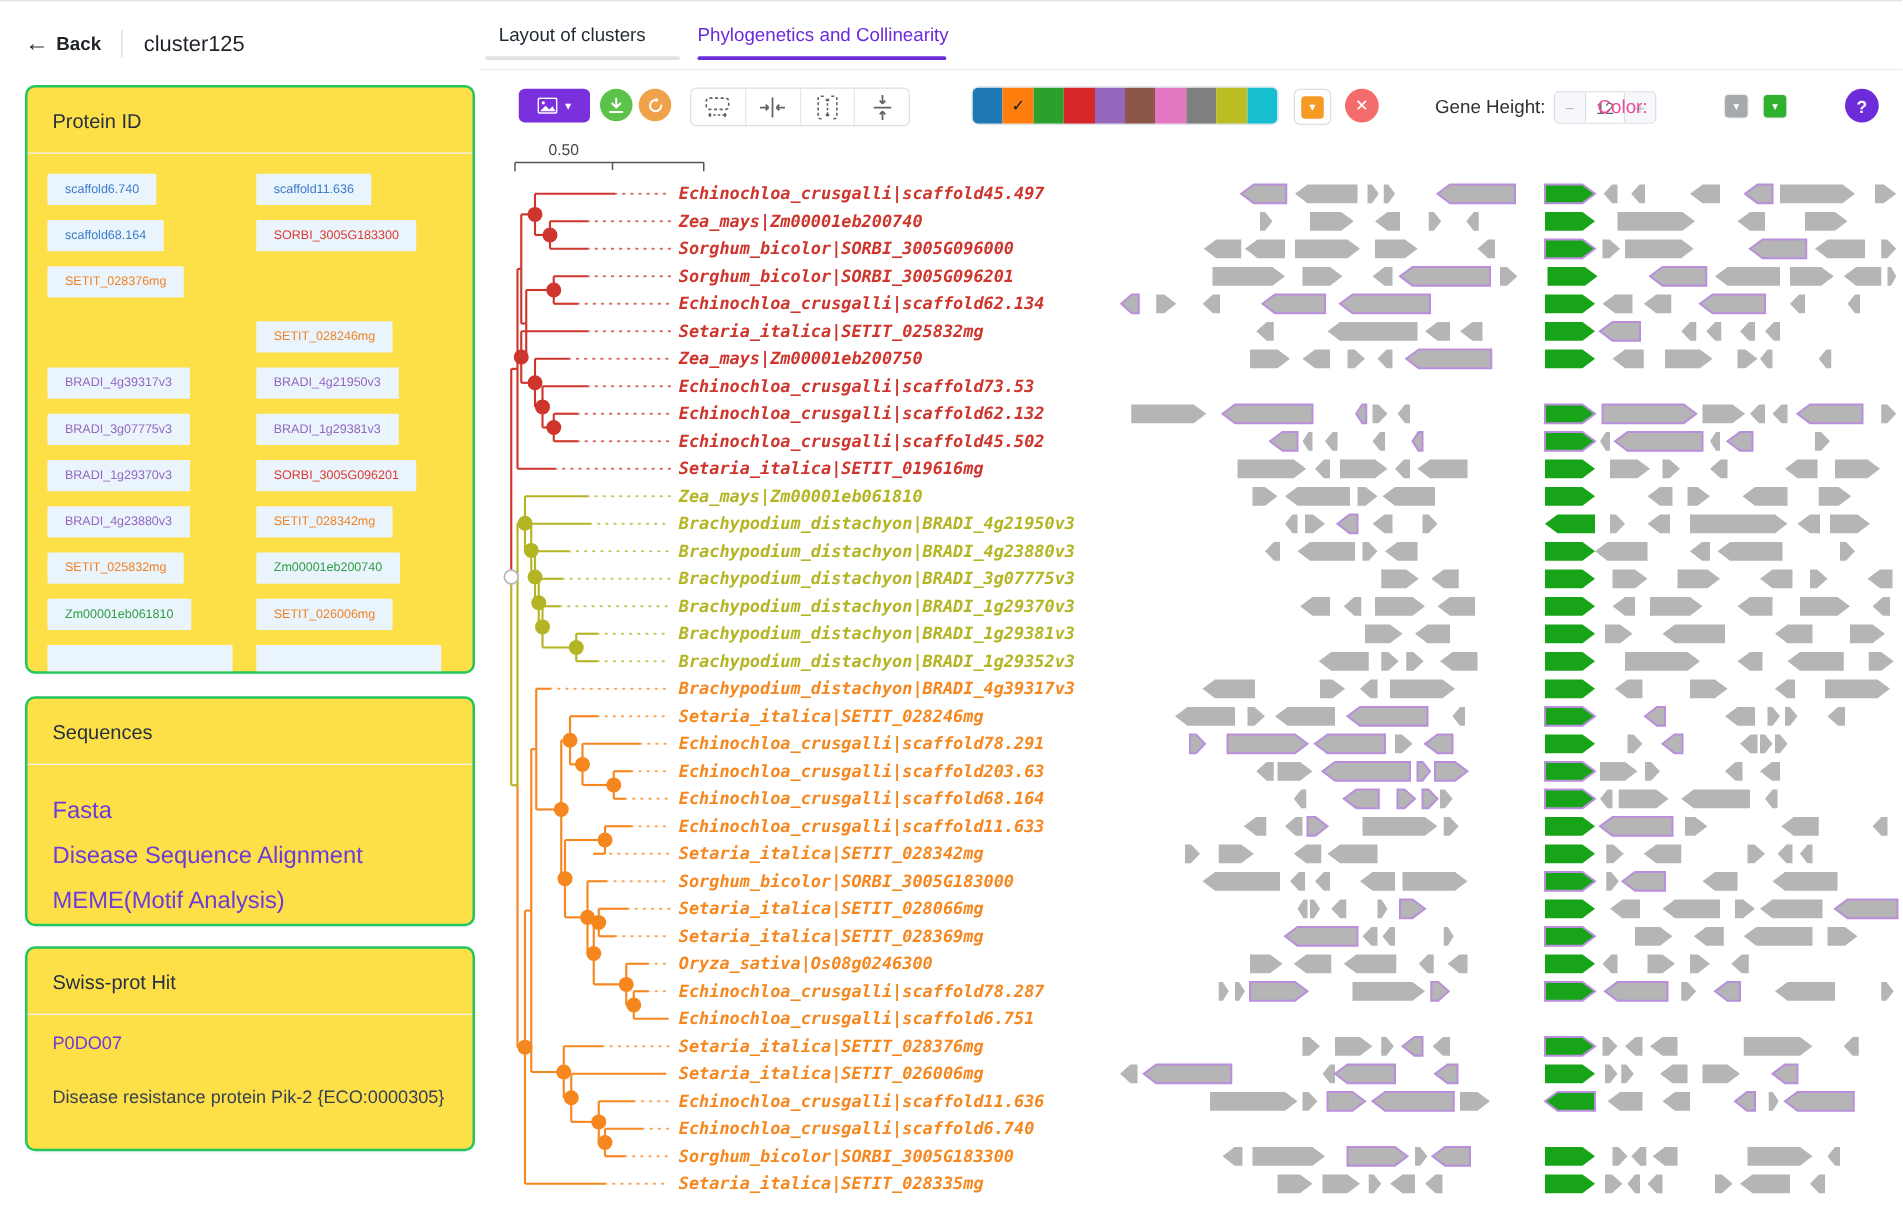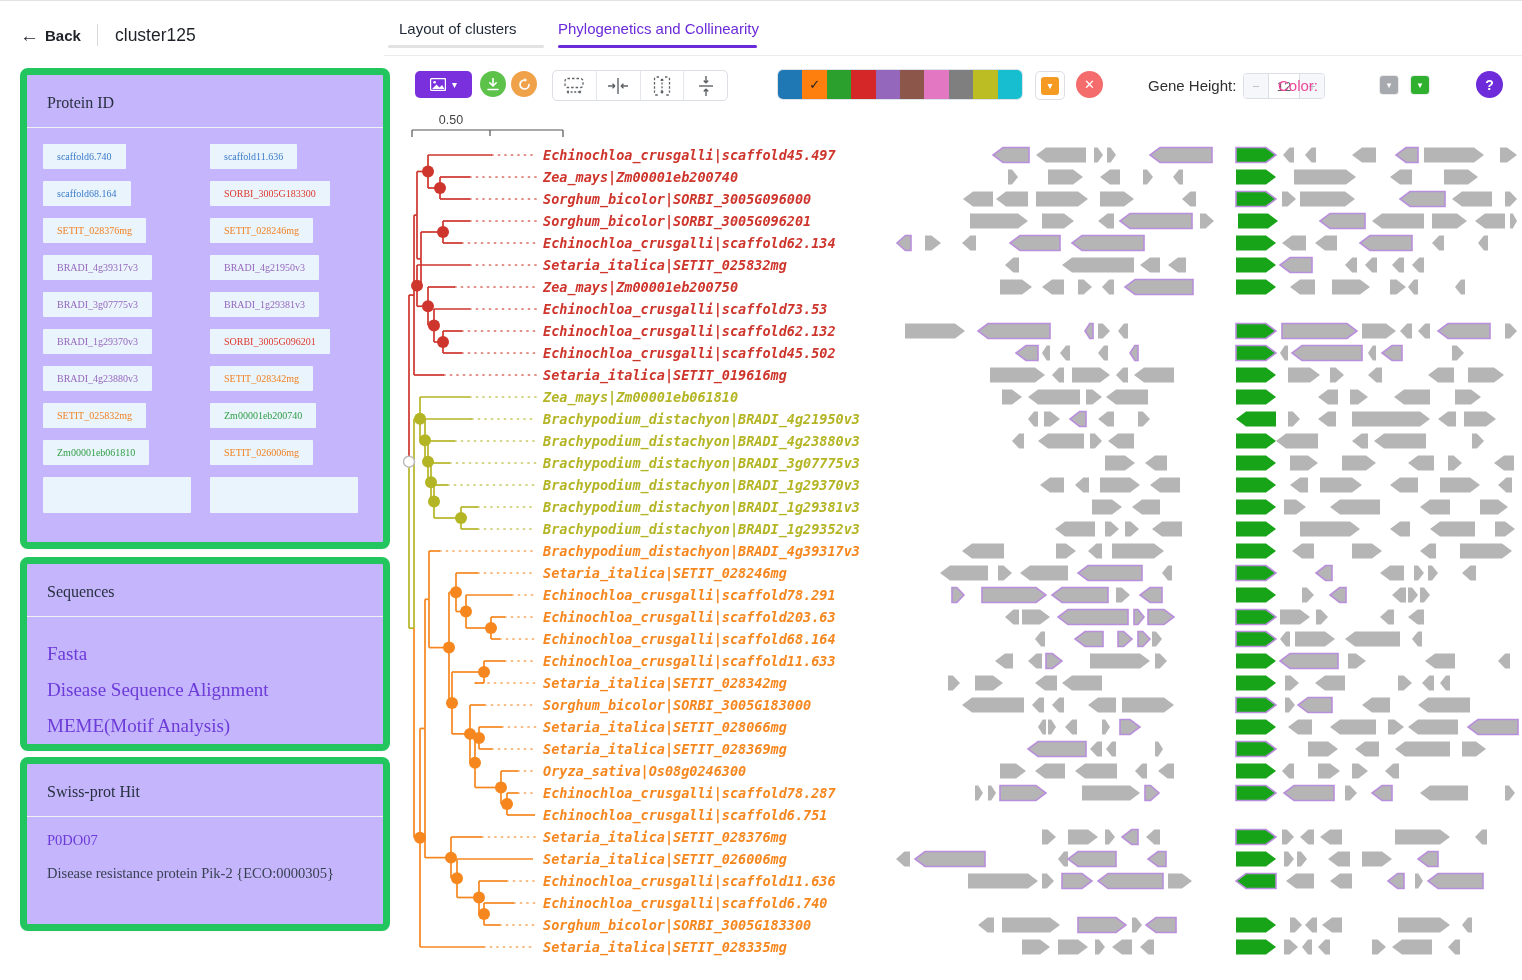--- a/index.html
+++ b/index.html
@@ -13,34 +13,34 @@
   #hdr-sep{left:97px;top:24px;width:1px;height:22px;background:#d9d9d9;}
   #page-title{left:115px;top:25px;font-size:17.5px;font-weight:500;}
   
   .tab{top:20px;font-size:15px;cursor:pointer;}
   #tab-layout{left:399px;color:#1f2937;}
   #tab-phylo{left:558px;color:#6c2bd9;font-weight:500;}
   #tab-underline-gray{left:388px;top:45px;width:156px;height:3px;background:#e2e2e2;border-radius:2px;}
   #tab-underline-purple{left:558px;top:45px;width:199px;height:3px;background:#6c2bd9;border-radius:2px;}
   #tabs-divider{left:384px;top:55px;width:1138px;height:1px;background:#ececec;}
   
-  .card{left:20px;width:356px;background:#c4b5fd;border:7px solid #22c55e;border-radius:8px;
-        box-shadow:0 1px 2px rgba(16,24,40,.04);overflow:hidden;font-family:Liberation Serif, serif;}
+  .card{left:20px;width:356px;background:#fde047;border:2px solid #22c55e;border-radius:8px;
+        box-shadow:0 1px 2px rgba(16,24,40,.04);overflow:hidden;}
   .card-title{padding:19px 20px 15px 20px;font-size:16px;color:#27303f;border-bottom:1px solid #eef0f3;}
   #card-protein{top:68px;height:467px;}
   #chips{display:grid;grid-template-columns:1fr 1fr;gap:12px 10px;padding:16px;align-items:start;}
   .chip{display:inline-block;justify-self:start;background:#eaf4fd;border-radius:1px;
         padding:7px 14px;font-size:10px;cursor:pointer;white-space:nowrap;}
   .chip.partial{width:120px;height:22px;}
   #card-seq{top:557px;height:180px;}
   #seq-links{padding:12px 20px;}
   .seq-link{display:block;color:#6d3bd8;font-size:19px;margin:14px 0;cursor:pointer;text-decoration:none;}
   #card-swiss{top:757px;height:160px;}
   #swiss-body{padding:12px 20px;font-size:14.5px;line-height:23px;color:#374151;}
-  #swiss-id{color:#6d3bd8;cursor:pointer;display:block;margin-bottom:10px;}
+  #swiss-id{color:#6d3bd8;cursor:pointer;display:block;margin-bottom:20px;}
   
   .tb{top:71px;}
   #btn-export{left:415px;width:57px;height:27px;background:#7a30dd;border-radius:5px;cursor:pointer;
               display:flex;align-items:center;justify-content:center;gap:6px;}
   .circle-btn{width:26px;height:26px;border-radius:50%;cursor:pointer;display:flex;align-items:center;justify-content:center;}
   #btn-download{left:480px;background:#5cc24a;}
   #btn-refresh{left:511px;background:#f0a24b;}
   #btn-group{left:552px;top:70px;width:174px;height:29px;border:1px solid #dcdfe4;border-radius:5px;display:flex;}
   .grp-cell{flex:1;display:flex;align-items:center;justify-content:center;cursor:pointer;}
   .grp-cell + .grp-cell{border-left:1px solid #e4e7ec;}
@@ -83,21 +83,21 @@
 <div id="tabs-divider" class="abs"></div>
 
 <div id="card-protein" class="card abs">
   <div class="card-title">Protein ID</div>
   <div id="chips">
       <div class="chip" style="color: rgb(58, 123, 200);">scaffold6.740</div>
       <div class="chip" style="color: rgb(58, 123, 200);">scaffold11.636</div>
       <div class="chip" style="color: rgb(58, 123, 200);">scaffold68.164</div>
       <div class="chip" style="color: rgb(222, 58, 45);">SORBI_3005G183300</div>
       <div class="chip" style="color: rgb(240, 130, 35);">SETIT_028376mg</div>
-      <div class="chip" style="color: rgb(240, 130, 35);">SETIT_028246mg</div>
+      <div class="chip" style="color: rgb(240, 130, 35); margin-top: 44px;">SETIT_028246mg</div>
       <div class="chip" style="color: rgb(148, 103, 189);">BRADI_4g39317v3</div>
       <div class="chip" style="color: rgb(148, 103, 189); text-align: right;">BRADI_4g21950v3</div>
       <div class="chip" style="color: rgb(148, 103, 189);">BRADI_3g07775v3</div>
       <div class="chip" style="color: rgb(148, 103, 189);">BRADI_1g29381v3</div>
       <div class="chip" style="color: rgb(148, 103, 189);">BRADI_1g29370v3</div>
       <div class="chip" style="color: rgb(222, 58, 45);">SORBI_3005G096201</div>
       <div class="chip" style="color: rgb(148, 103, 189);">BRADI_4g23880v3</div>
       <div class="chip" style="color: rgb(240, 130, 35);">SETIT_028342mg</div>
       <div class="chip" style="color: rgb(240, 130, 35);">SETIT_025832mg</div>
       <div class="chip" style="color: rgb(47, 158, 68);">Zm00001eb200740</div>

